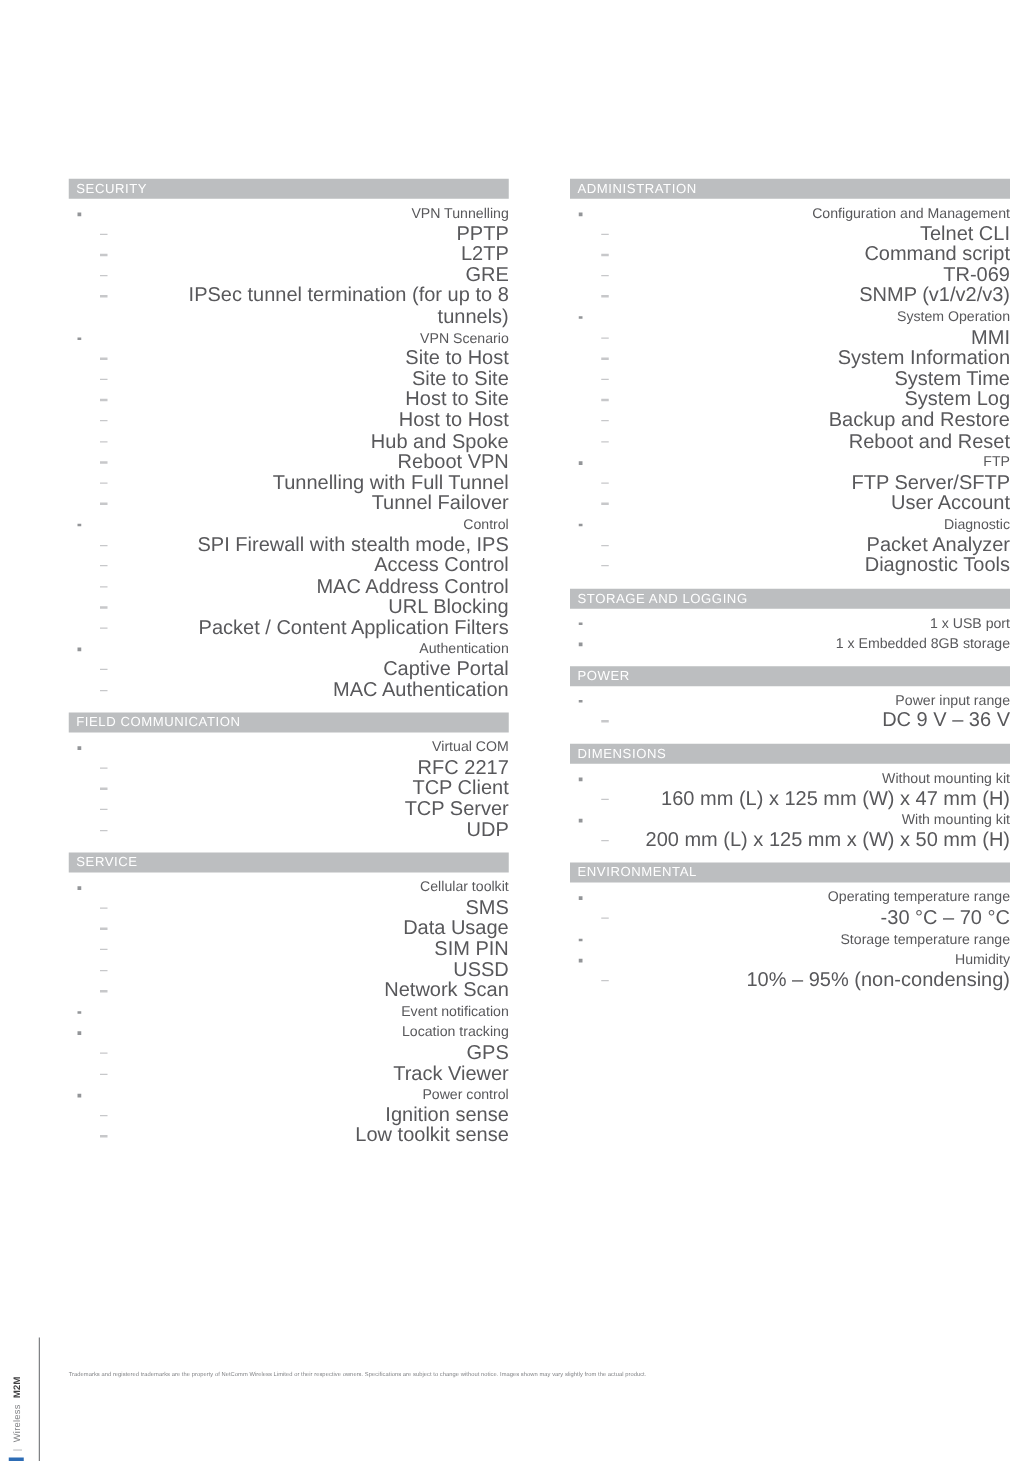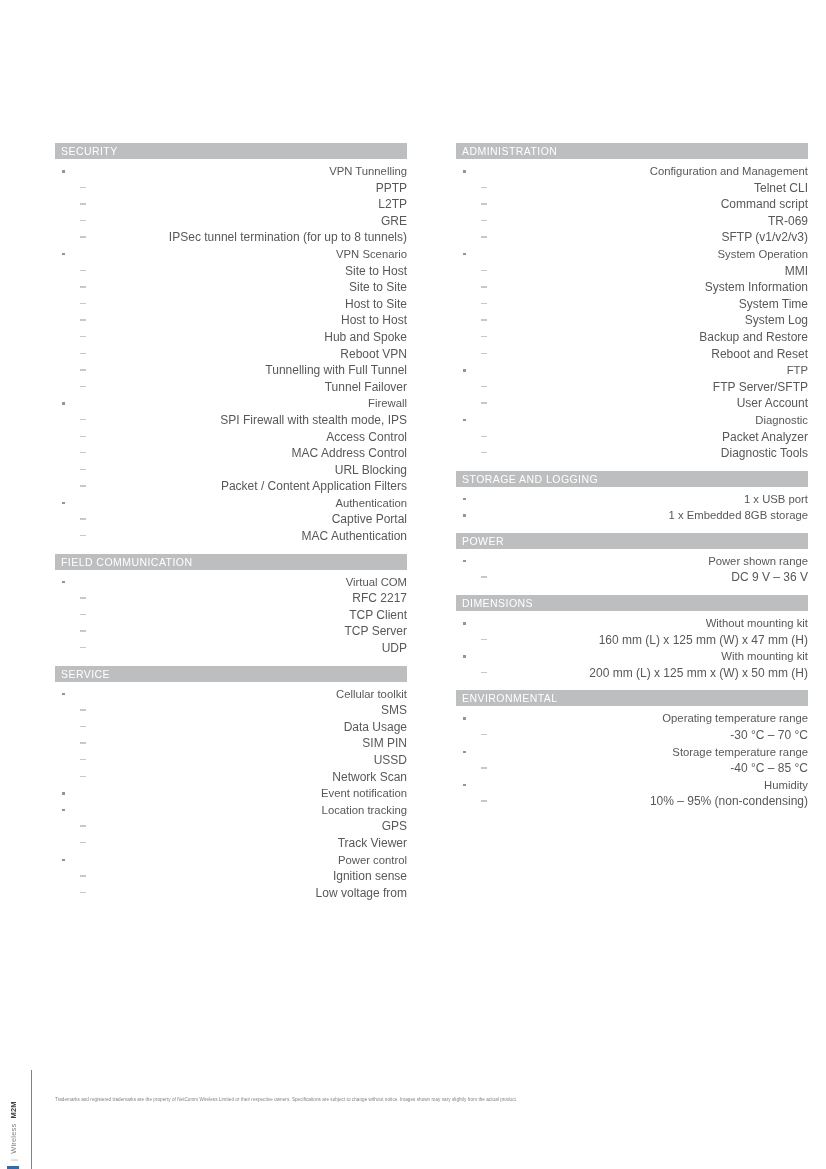--- a/index.html
+++ b/index.html
@@ -130,21 +130,21 @@
   }
   ul.lvl2 {
     list-style: none;
     margin: 0;
     padding: 0;
   }
   li.item2 {
     position: relative;
     padding-left: 17px;
     margin-left: 0px;
-    font-size: 12px;
+    font-size: 16px;
     line-height: 16.6px;
     color: #58585b;
   }
   li.item2 > .b2 {
     position: absolute;
     left: 0px;
     top: 7px;
     width: 6px;
     height: 1.4px;
     background: #c7c8ca;
@@ -182,21 +182,21 @@
               <li class="item1"><span class="b1"></span><span>VPN Scenario</span><ul class="lvl2">
                   <li class="item2"><span class="b2"></span><span>Site to Host</span></li>
                   <li class="item2"><span class="b2"></span><span>Site to Site</span></li>
                   <li class="item2"><span class="b2"></span><span>Host to Site</span></li>
                   <li class="item2"><span class="b2"></span><span>Host to Host</span></li>
                   <li class="item2"><span class="b2"></span><span>Hub and Spoke</span></li>
                   <li class="item2"><span class="b2"></span><span>Reboot VPN</span></li>
                   <li class="item2"><span class="b2"></span><span>Tunnelling with Full Tunnel</span></li>
                   <li class="item2"><span class="b2"></span><span>Tunnel Failover</span></li>
                 </ul></li>
-              <li class="item1"><span class="b1"></span><span>Firewall</span><ul class="lvl2">
+              <li class="item1"><span class="b1"></span><span>Control</span><ul class="lvl2">
                   <li class="item2"><span class="b2"></span><span>SPI Firewall with stealth mode, IPS</span></li>
                   <li class="item2"><span class="b2"></span><span>Access Control</span></li>
                   <li class="item2"><span class="b2"></span><span>MAC Address Control</span></li>
                   <li class="item2"><span class="b2"></span><span>URL Blocking</span></li>
                   <li class="item2"><span class="b2"></span><span>Packet / Content Application Filters</span></li>
                 </ul></li>
               <li class="item1"><span class="b1"></span><span>Authentication</span><ul class="lvl2">
                   <li class="item2"><span class="b2"></span><span>Captive Portal</span></li>
                   <li class="item2"><span class="b2"></span><span>MAC Authentication</span></li>
                 </ul></li>
@@ -227,36 +227,36 @@
                   <li class="item2"><span class="b2"></span><span>USSD</span></li>
                   <li class="item2"><span class="b2"></span><span>Network Scan</span></li>
                 </ul></li>
               <li class="item1"><span class="b1"></span><span>Event notification</span></li>
               <li class="item1"><span class="b1"></span><span>Location tracking</span><ul class="lvl2">
                   <li class="item2"><span class="b2"></span><span>GPS</span></li>
                   <li class="item2"><span class="b2"></span><span>Track Viewer</span></li>
                 </ul></li>
               <li class="item1"><span class="b1"></span><span>Power control</span><ul class="lvl2">
                   <li class="item2"><span class="b2"></span><span>Ignition sense</span></li>
-                  <li class="item2"><span class="b2"></span><span>Low voltage from</span></li>
+                  <li class="item2"><span class="b2"></span><span>Low toolkit sense</span></li>
                 </ul></li>
             </ul>
           </div>
         </div>
       </div>
     <div class="col col-right" id="col-right">
         <div class="section">
           <div class="sec-head">ADMINISTRATION</div>
           <div class="sec-body">
             <ul class="lvl1">
               <li class="item1"><span class="b1"></span><span>Configuration and Management</span><ul class="lvl2">
                   <li class="item2"><span class="b2"></span><span>Telnet CLI</span></li>
                   <li class="item2"><span class="b2"></span><span>Command script</span></li>
                   <li class="item2"><span class="b2"></span><span>TR-069</span></li>
-                  <li class="item2"><span class="b2"></span><span>SFTP (v1/v2/v3)</span></li>
+                  <li class="item2"><span class="b2"></span><span>SNMP (v1/v2/v3)</span></li>
                 </ul></li>
               <li class="item1"><span class="b1"></span><span>System Operation</span><ul class="lvl2">
                   <li class="item2"><span class="b2"></span><span>MMI</span></li>
                   <li class="item2"><span class="b2"></span><span>System Information</span></li>
                   <li class="item2"><span class="b2"></span><span>System Time</span></li>
                   <li class="item2"><span class="b2"></span><span>System Log</span></li>
                   <li class="item2"><span class="b2"></span><span>Backup and Restore</span></li>
                   <li class="item2"><span class="b2"></span><span>Reboot and Reset</span></li>
                 </ul></li>
               <li class="item1"><span class="b1"></span><span>FTP</span><ul class="lvl2">
@@ -276,21 +276,21 @@
             <ul class="lvl1">
               <li class="item1"><span class="b1"></span><span>1 x USB port</span></li>
               <li class="item1"><span class="b1"></span><span>1 x Embedded 8GB storage</span></li>
             </ul>
           </div>
         </div>
         <div class="section">
           <div class="sec-head">POWER</div>
           <div class="sec-body">
             <ul class="lvl1">
-              <li class="item1"><span class="b1"></span><span>Power shown range</span><ul class="lvl2">
+              <li class="item1"><span class="b1"></span><span>Power input range</span><ul class="lvl2">
                   <li class="item2"><span class="b2"></span><span>DC 9 V – 36 V</span></li>
                 </ul></li>
             </ul>
           </div>
         </div>
         <div class="section">
           <div class="sec-head">DIMENSIONS</div>
           <div class="sec-body">
             <ul class="lvl1">
               <li class="item1"><span class="b1"></span><span>Without mounting kit</span><ul class="lvl2">
@@ -302,23 +302,21 @@
             </ul>
           </div>
         </div>
         <div class="section">
           <div class="sec-head">ENVIRONMENTAL</div>
           <div class="sec-body">
             <ul class="lvl1">
               <li class="item1"><span class="b1"></span><span>Operating temperature range</span><ul class="lvl2">
                   <li class="item2"><span class="b2"></span><span>-30 °C – 70 °C</span></li>
                 </ul></li>
-              <li class="item1"><span class="b1"></span><span>Storage temperature range</span><ul class="lvl2">
-                  <li class="item2"><span class="b2"></span><span>-40 °C – 85 °C</span></li>
-                </ul></li>
+              <li class="item1"><span class="b1"></span><span>Storage temperature range</span></li>
               <li class="item1"><span class="b1"></span><span>Humidity</span><ul class="lvl2">
                   <li class="item2"><span class="b2"></span><span>10% – 95% (non-condensing)</span></li>
                 </ul></li>
             </ul>
           </div>
         </div>
       </div>
   </div>
 
   <div id="margin-divider"></div>

